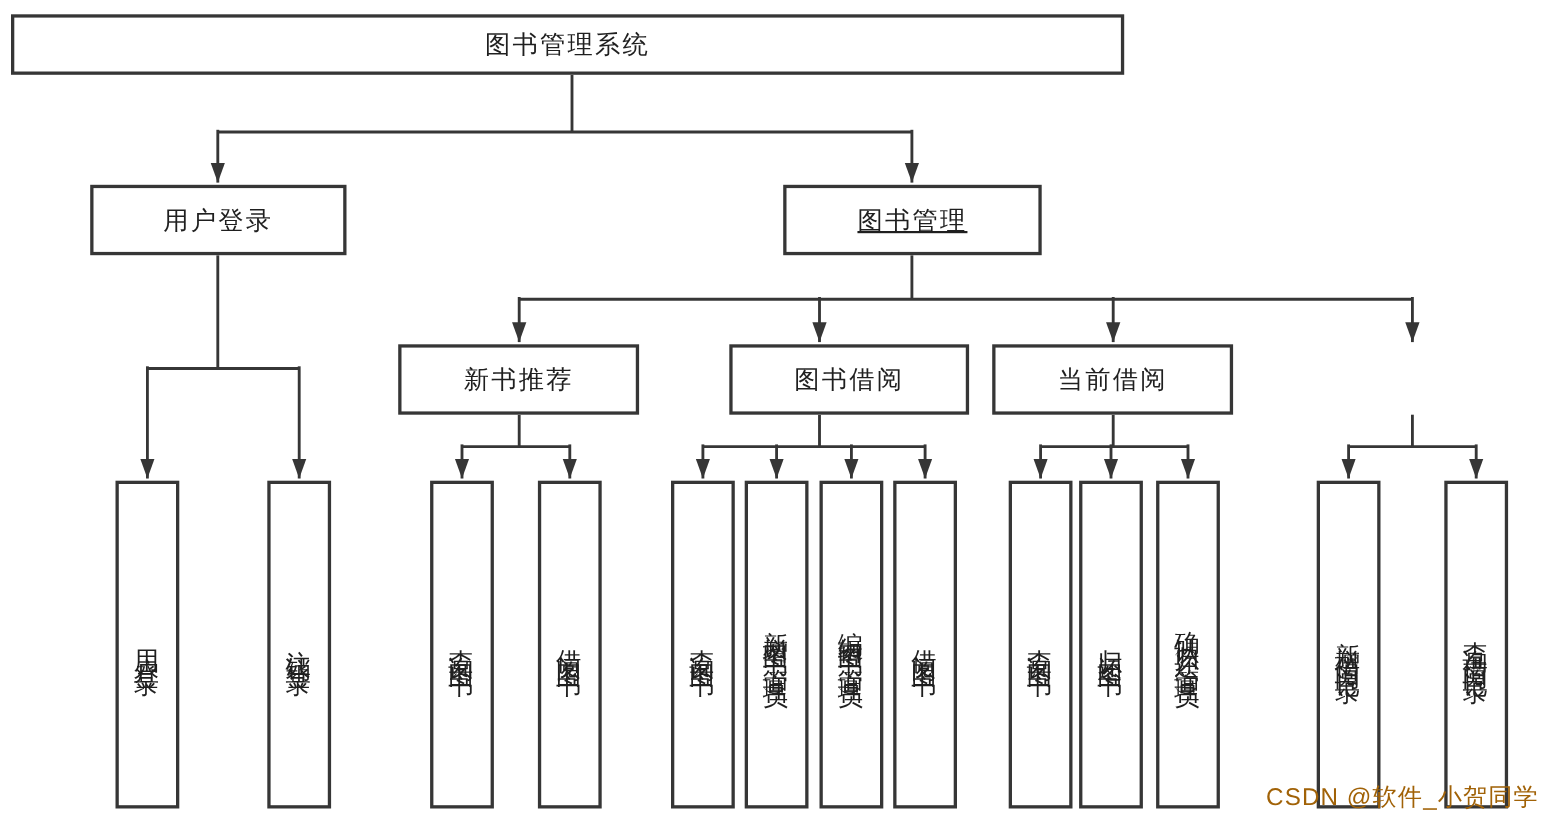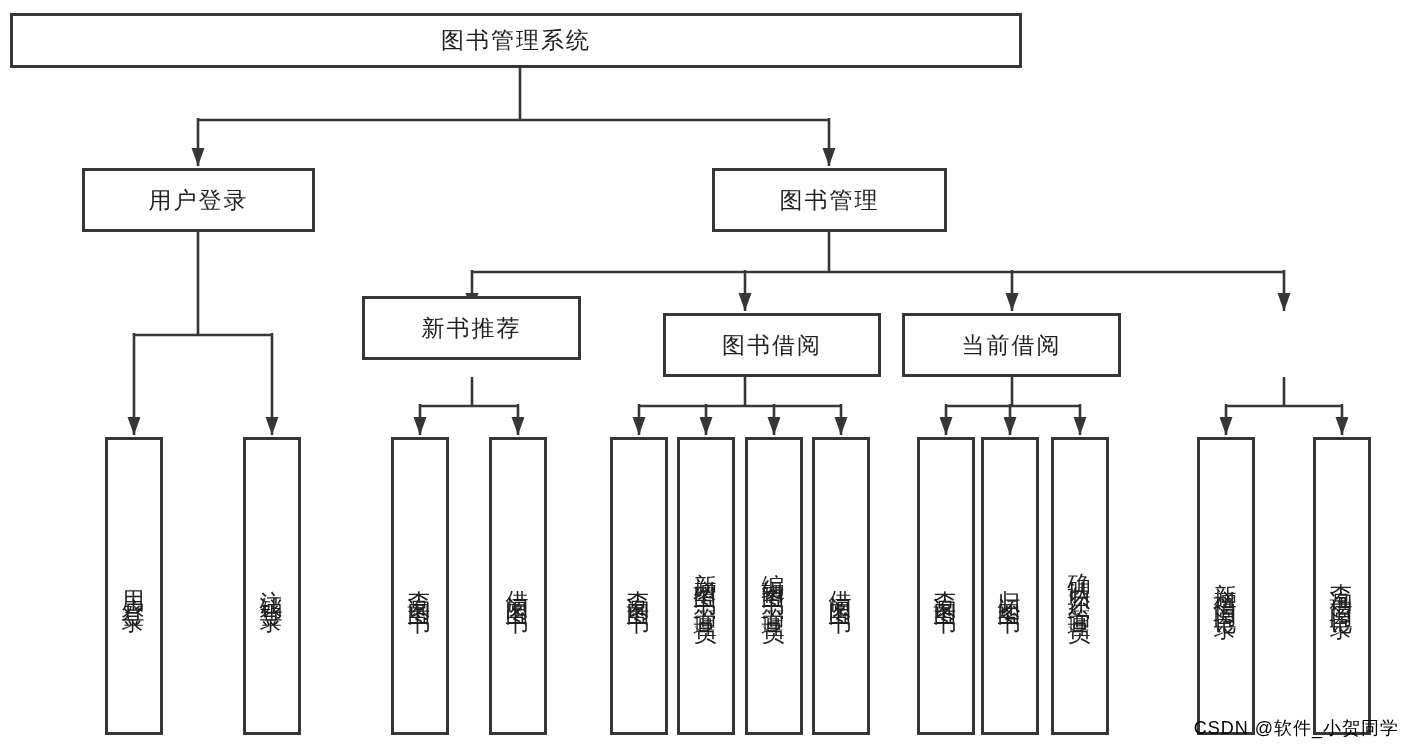--- a/index.html
+++ b/index.html
@@ -39,22 +39,22 @@
   .leaf {
     writing-mode: vertical-rl;
     text-orientation: mixed;
     letter-spacing: 7px;
     white-space: normal;
   }
   .watermark {
     position: absolute;
     right: 6px;
     bottom: 7px;
-    font-size: 18px;
-    color: #000000;
+    font-size: 22px;
+    color: #a16207;
     letter-spacing: 1px;
   }
 </style>
 </head>
 <body>
 
 <div class="stage">
 
   <svg class="connectors" viewBox="0 0 1405 747">
     <defs>
@@ -102,23 +102,23 @@
       <path d="M1284,377 V406"></path>
       <path d="M1226,406 H1342"></path>
       <path d="M1226,404 V435" marker-end="url(#arw)"></path>
       <path d="M1342,404 V435" marker-end="url(#arw)"></path>
     </g>
   </svg>
 
   <div class="node" style="left:10px;top:13px;width:1012px;height:55px;">图书管理系统</div>
 
   <div class="node" style="left:82px;top:168px;width:233px;height:64px;">用户登录</div>
-  <div class="node" style="left:712px;top:168px;width:235px;height:64px;">图书管理</div>
+  <div class="node" style="left:712px;top:168px;width:235px;height:64px;text-decoration:underline;">图书管理</div>
 
-  <div class="node" style="left:362px;top:296px;width:219px;height:64px;">新书推荐</div>
+  <div class="node" style="left:362px;top:313px;width:219px;height:64px;">新书推荐</div>
   <div class="node" style="left:663px;top:313px;width:218px;height:64px;">图书借阅</div>
   <div class="node" style="left:902px;top:313px;width:219px;height:64px;">当前借阅</div>
 
   <div class="node leaf" style="left:105px;top:437px;width:58px;height:298px;">用户登录</div>
   <div class="node leaf" style="left:243px;top:437px;width:58px;height:298px;">注销登录</div>
 
   <div class="node leaf" style="left:391px;top:437px;width:58px;height:298px;">查询图书</div>
   <div class="node leaf" style="left:489px;top:437px;width:58px;height:298px;">借阅图书</div>
 
   <div class="node leaf" style="left:610px;top:437px;width:58px;height:298px;">查询图书</div>

